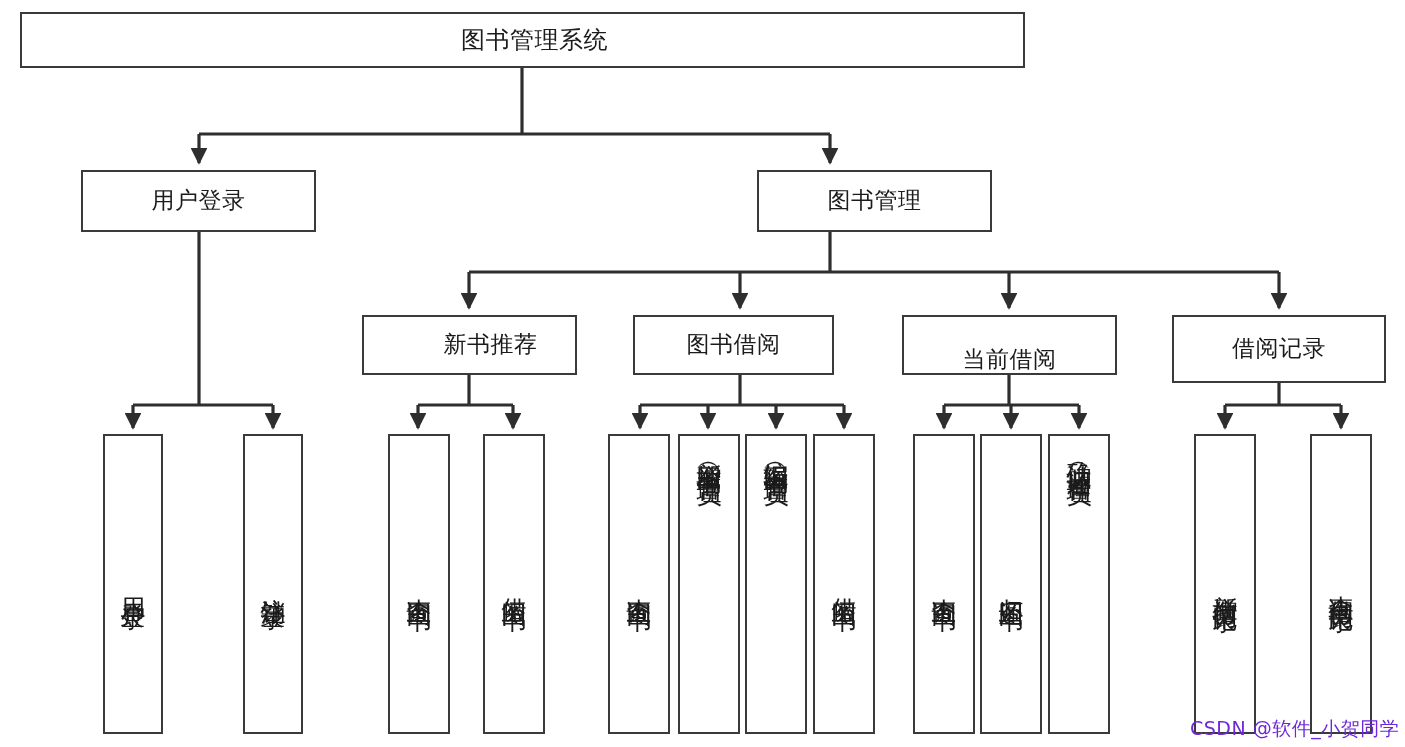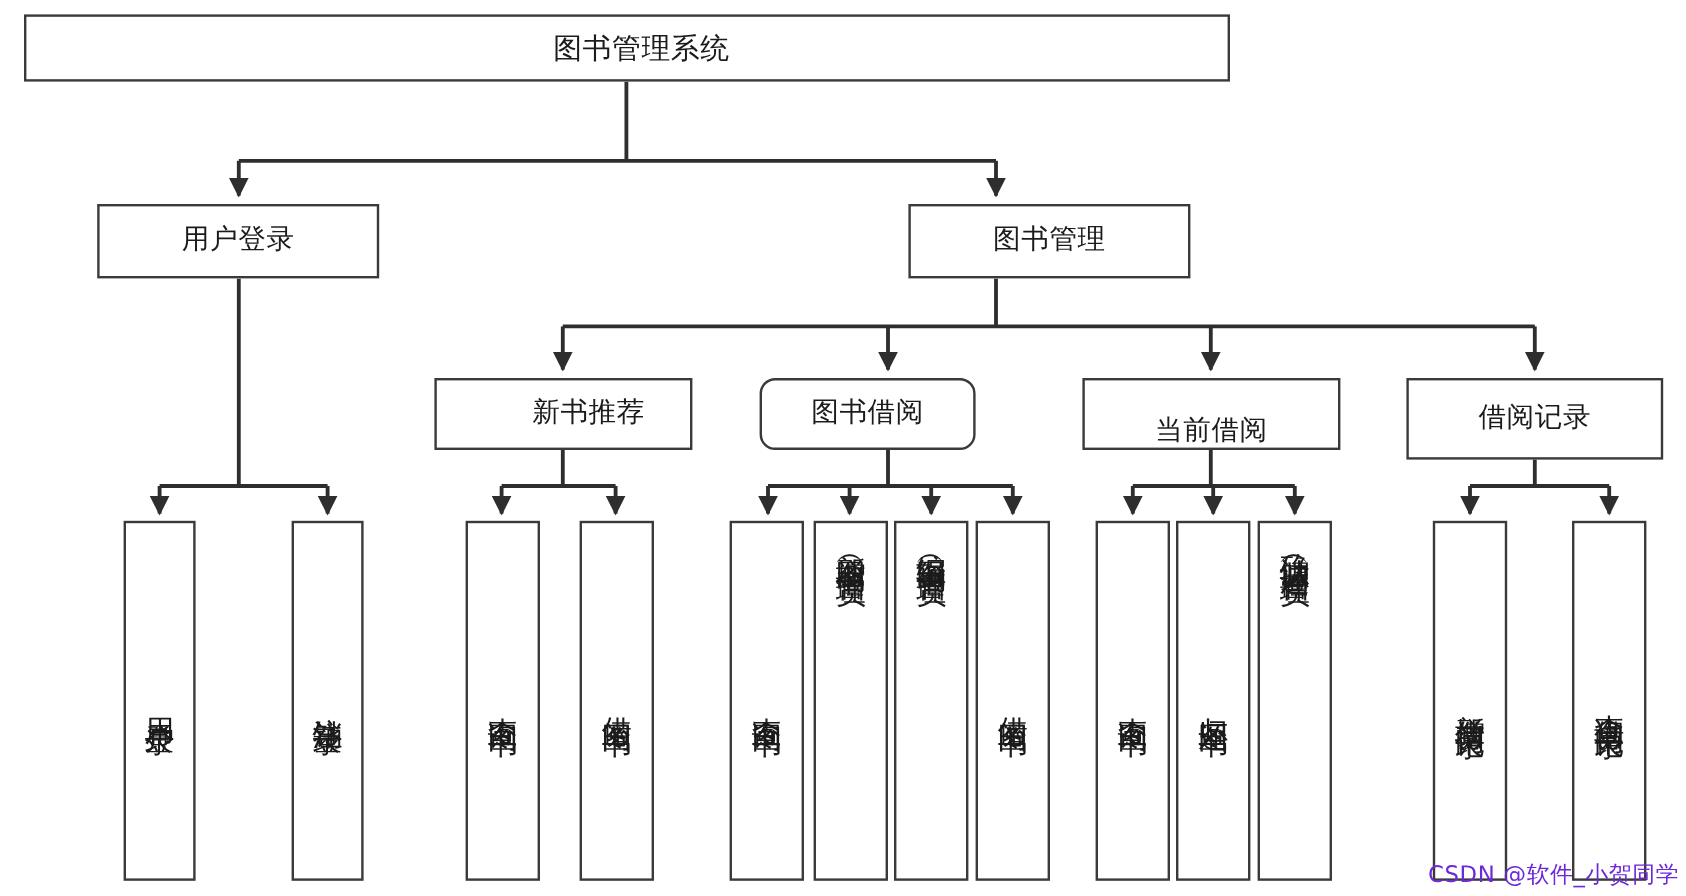--- a/index.html
+++ b/index.html
@@ -136,21 +136,21 @@
   <div class="node horiz" style="left:81px; top:170px; width:235px; height:62px;">
     <span class="label">用户登录</span>
   </div>
   <div class="node horiz" style="left:712px; top:170px; width:235px; height:62px;margin-left:45px;">
     <span class="label">图书管理</span>
   </div>
 
   <div class="node horiz" style="left:362px; top:315px; width:215px; height:60px;padding-left:42px;">
     <span class="label">新书推荐</span>
   </div>
-  <div class="node horiz" style="left:633px; top:315px; width:180px; height:60px;border-radius:13px;">
+  <div class="node horiz" style="left:633px; top:315px; width:201px; height:60px;">
     <span class="label">图书借阅</span>
   </div>
   <div class="node horiz" style="left:902px; top:315px; width:215px; height:60px;align-items:flex-end;">
     <span class="label">当前借阅</span>
   </div>
   <div class="node horiz" style="left:1172px; top:315px; width:214px; height:68px;">
     <span class="label">借阅记录</span>
   </div>
 
   <div class="node vert centered" style="left:103px; top:434px; width:60px; height:300px;">

